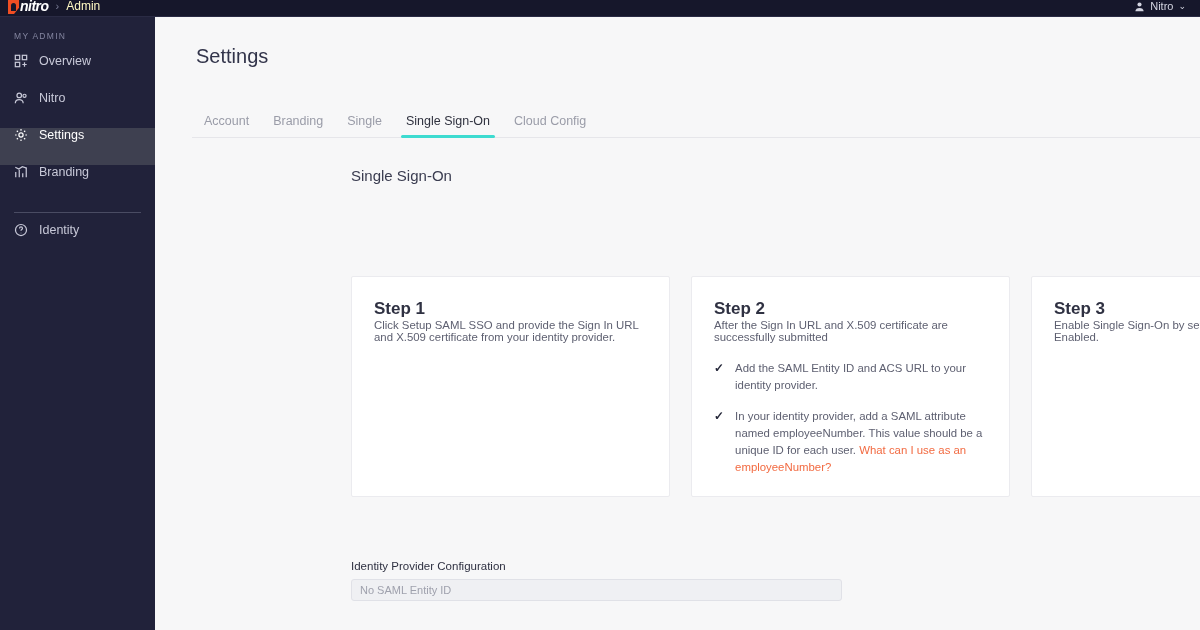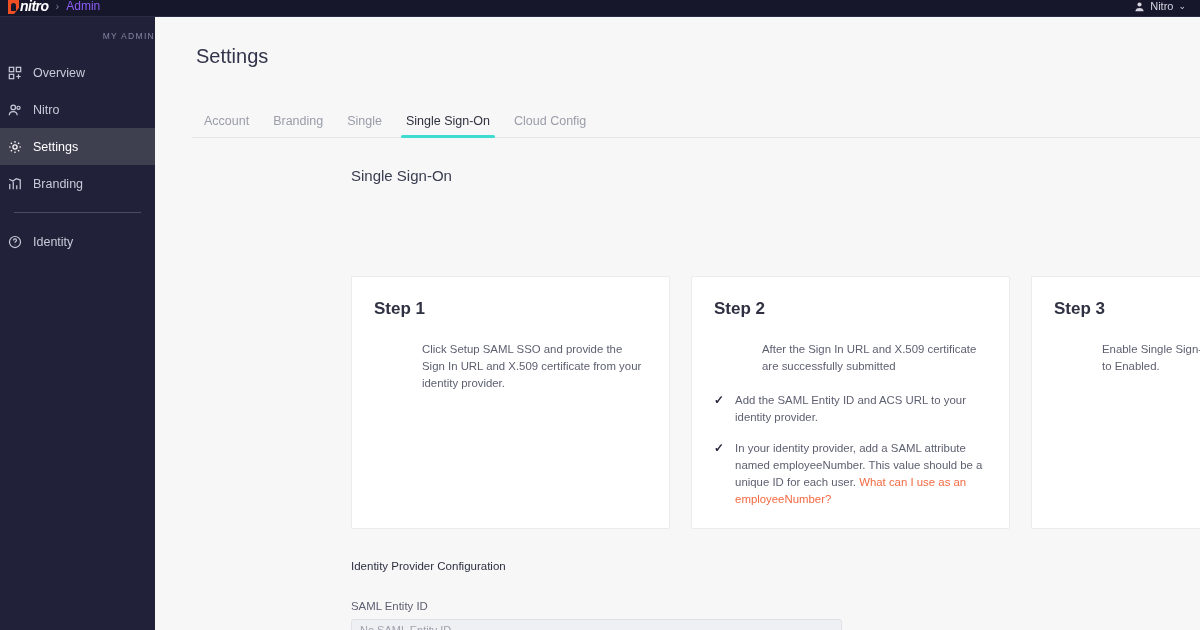--- a/index.html
+++ b/index.html
@@ -30,45 +30,45 @@
     content: ""; position: absolute; left: 3px; top: 3px;
     width: 5px; height: 8px; background: #16172b;
     border-radius: 3px 3px 0 0;
   }
   .brand-word {
     color: #ffffff; font-weight: 700; font-style: italic;
     font-size: 14px; letter-spacing: -0.5px;
     position: relative; top: -2px;
   }
   .crumb-sep { color: #7a7c95; font-size: 11px; margin: 0 7px; position: relative; top: -2px; }
-  .crumb-txt { color: #8b5cf6; font-size: 12px; position: relative; top: -2px; }
+  .crumb-txt { color: #fef9c3; font-size: 12px; position: relative; top: -2px; }
   .topbar-right {
     margin-left: auto; margin-right: 14px;
     display: flex; align-items: center; gap: 5px;
     position: relative; top: -2px;
   }
   .topbar-right .u-ico { width: 11px; height: 11px; fill: #d3d4e0; }
   .topbar-right .u-name { color: #d3d4e0; font-size: 11px; }
   .topbar-right .chev { color: #d3d4e0; font-size: 9px; }
 
   
   .sidebar {
     position: absolute; top: 17px; left: 0;
     width: 155px; height: 613px;
     background: #21223a;
     padding-top: 14px;
     z-index: 20;
   }
   .side-heading {
     color: #8486a0; font-size: 8.5px; letter-spacing: 1.3px;
-    padding: 0 0 0 14px; margin-bottom: 13px; font-weight: 400; text-align: right;
+    padding: 0 0 0 14px; margin-bottom: 13px; font-weight: 400;
   }
   .nav-item {
-    display: flex; align-items: center; gap: 11px;
-    height: 37px; padding-left: 8px;
+    display: flex; gap: 11px;
+    height: 37px; padding-left: 14px;
     color: #c8c9d8; font-size: 12.5px;
     cursor: pointer;
   }
   .nav-item.active { background: #3e4050; color: #ffffff; }
   .nav-item .nico { width: 14px; height: 14px; display: flex; align-items: center; justify-content: center; flex: none; }
   .nav-item .nico svg { width: 14px; height: 14px; fill: none; stroke: #c8c9d8; stroke-width: 1.4; }
   .nav-item.active .nico svg { stroke: #ffffff; }
   .nav-divider { height: 1px; background: #4a4c63; margin: 10px 14px; }
 
   
@@ -109,22 +109,22 @@
   .cards {
     position: absolute; left: 196px; top: 259px;
     display: flex; gap: 21px;
   }
   .card {
     width: 319px; min-height: 221px;
     background: #ffffff; border: 1px solid #ebebef;
     border-radius: 2px;
     padding: 22px 22px 20px 22px;
   }
-  .card h3 { font-size: 17px; color: #2f3142; font-weight: 700; margin-bottom: 22px; }
-  .card p { font-size: 11.4px; line-height: 17px; color: #5e6071; margin-left: 48px; }
+  .card h3 { font-size: 17px; color: #2f3142; font-weight: 700; }
+  .card p { font-size: 11.4px; line-height: 12px; color: #5e6071; }
   .checklist { margin-top: 17px; display: flex; flex-direction: column; gap: 14px; }
   .check-row { display: flex; gap: 11px; align-items: flex-start; }
   .check-mark { color: #26283a; font-size: 12px; line-height: 16px; flex: none; font-weight: 700; }
   .check-txt { font-size: 11.4px; line-height: 17px; color: #5e6071; }
   .check-txt a { color: #f26a41; text-decoration: none; }
 
   
   .btn-row { position: absolute; left: 196px; top: 502px; width: 1004px; display: flex; justify-content: flex-end; }
 
   
@@ -264,20 +264,19 @@
       </div>
 
     </div>
 
     <div class="btn-row">
       
     </div>
 
     <div class="form-sec">
       <div class="form-title">Identity Provider Configuration</div>
-      <div class="field-label">SAML Entity ID</div>
       <div class="field-input">
         <span>No SAML Entity ID</span>
       </div>
     </div>
 
   </div>
 </div>
 
 </body></html>

